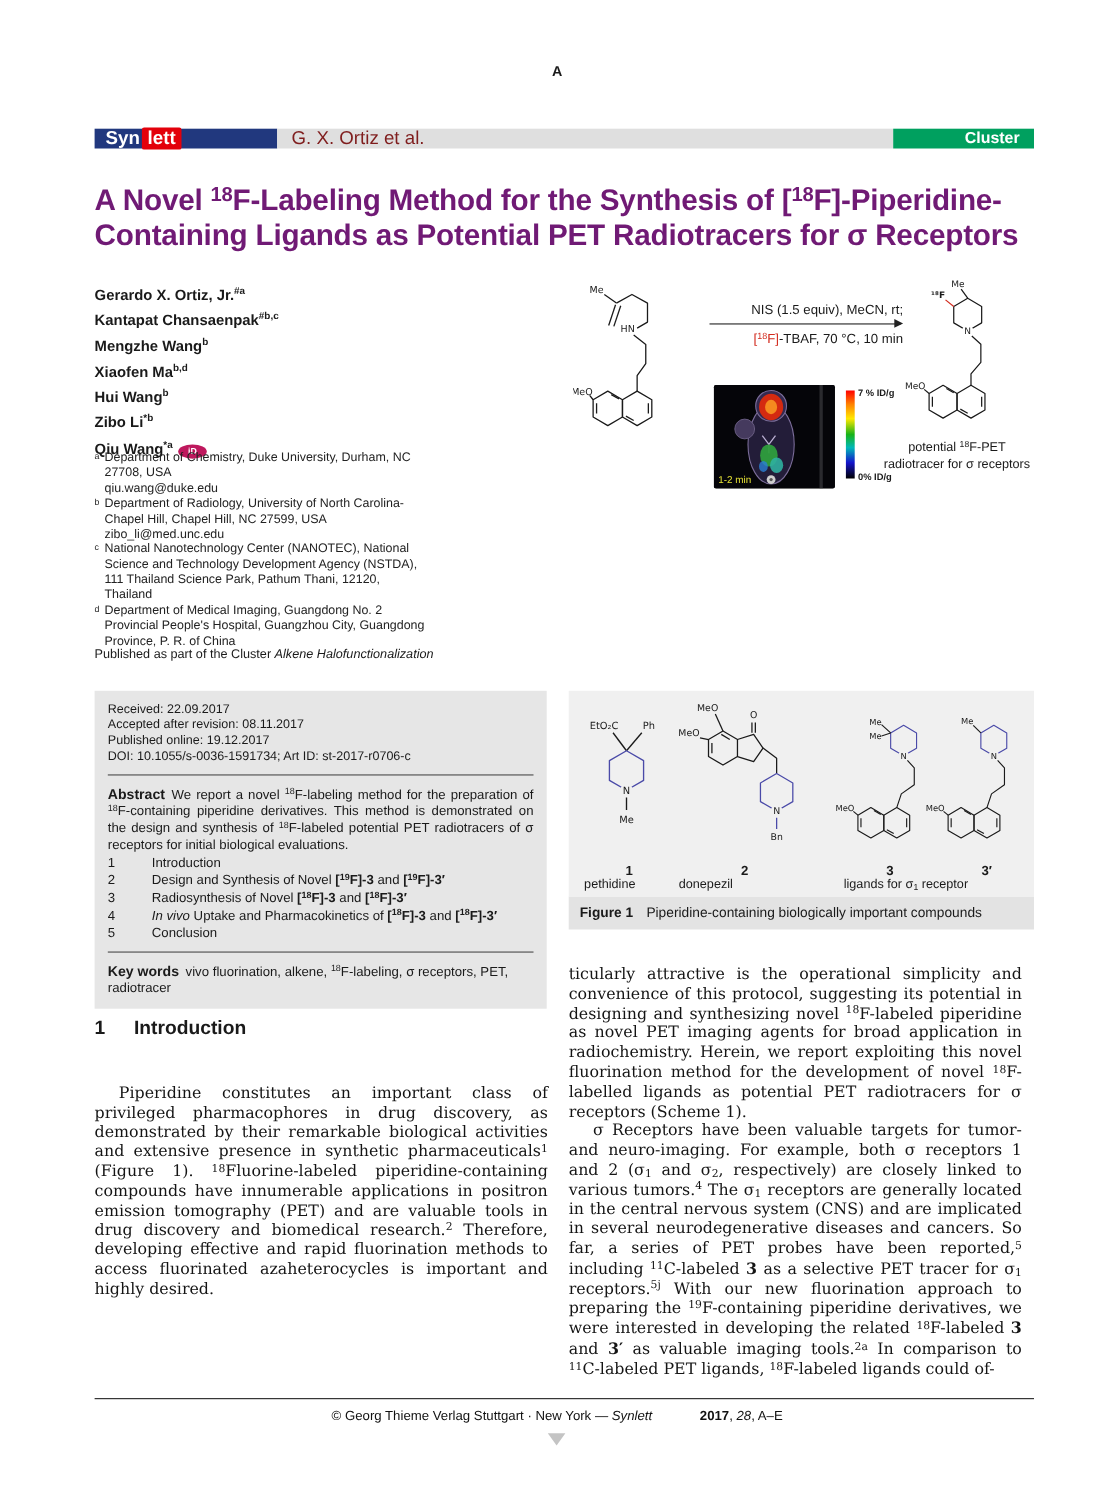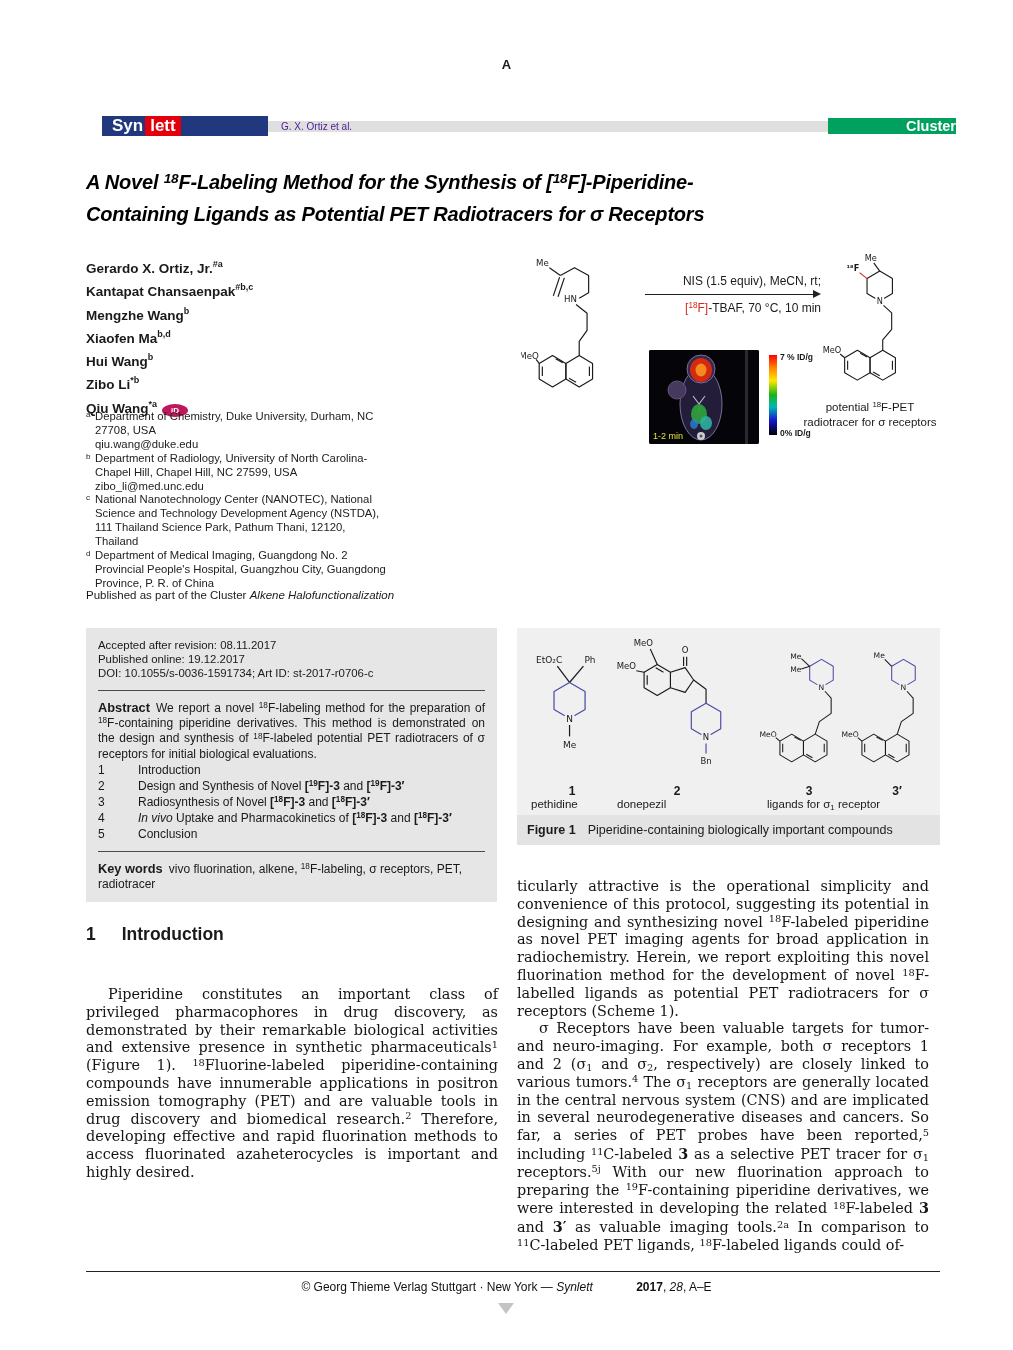--- a/index.html
+++ b/index.html
@@ -12,31 +12,31 @@
         font-family:"Liberation Sans",sans-serif;color:var(--ink);}
   
   .run-s,.run-bs,.run-rs{font-size:68%;position:relative;top:-0.45em;line-height:0;}
   .run-sub{font-size:68%;position:relative;top:0.25em;line-height:0;}
   .run-b,.run-bs{font-weight:bold;}
   .run-i{font-style:italic;}
   .run-r,.run-rs{color:var(--red-text);}
 
   .page-letter{position:absolute;top:57px;left:0;right:0;text-align:center;
                font-size:13px;font-weight:bold;}
-  .band{position:absolute;left:102px;top:117px;width:854px;height:18px;display:flex;align-items:center;}
+  .band{position:absolute;left:86px;top:117px;width:854px;height:18px;display:flex;}
   .logo{width:166px;background:var(--navy);color:#fff;display:flex;align-items:center;
         padding-left:10px;box-sizing:border-box;font-weight:bold;font-size:17px;}
   .logo .lett{background:var(--logo-red);margin-left:2px;padding:0 5px;border-radius:2px;}
   .running{flex:1;background:var(--band-gray);display:flex;align-items:center;
-           padding-left:13px;font-size:10px;color:#4c1d95;}
+           padding-left:13px;font-size:17px;color:#7f1d1d;}
   .cluster{width:128px;background:var(--green);color:#fff;font-weight:bold;display:flex;
-           align-items:center;justify-content:flex-end;
+           align-items:center;justify-content:flex-end;padding-right:13px;
            box-sizing:border-box;font-size:14.5px;}
-  .title{position:absolute;left:86px;top:166px;width:854px;font-size:20px;
-         line-height:32px;font-weight:bold;letter-spacing:-0.2px;color:#000000;margin:0;font-style:italic;}
+  .title{position:absolute;left:86px;top:166px;width:854px;font-size:27px;
+         line-height:32px;font-weight:bold;letter-spacing:-0.2px;color:#701a75;margin:0;}
   .authors{position:absolute;left:86px;top:255px;font-size:13.5px;font-weight:bold;
            line-height:19.8px;}
   .author sup{font-size:9px;font-weight:bold;}
   .orcid{display:inline-block;width:26px;height:13px;background:#be185d;border-radius:50%;
          color:#fff;font-size:8px;font-weight:bold;text-align:center;line-height:13px;
          margin-left:5px;vertical-align:-1px;}
   .affils{position:absolute;left:86px;top:410px;width:302px;font-size:11.3px;
           line-height:13.9px;color:#222;}
   .affil{position:relative;padding-left:9px;}
   .affil .marker{position:absolute;left:0;top:-2px;font-size:8px;}
@@ -219,20 +219,21 @@
       <text x="16" y="138" text-anchor="middle" stroke="none" fill="#1a1a1a">MeO</text>
       <line x1="27" y1="139" x2="33" y2="144"></line>
     </svg>
     <div class="prod-caption">
       <div><span class="run-n">potential </span><span class="run-s">18</span><span class="run-n">F-PET</span></div>
       <div><span class="run-n">radiotracer for σ receptors</span></div>
     </div>
   </div>
 
   <div class="metabox">
+    <div>Received: 22.09.2017</div>
     <div>Accepted after revision: 08.11.2017</div>
     <div>Published online: 19.12.2017</div>
     <div>DOI: 10.1055/s-0036-1591734; Art ID: st-2017-r0706-c</div>
     <hr class="rule">
     <div class="abstract">
       <span class="lbl">Abstract</span><span><span class="run-n">We report a novel </span><span class="run-s">18</span><span class="run-n">F-labeling method for the preparation of </span><span class="run-s">18</span><span class="run-n">F-containing piperidine derivatives. This method is demonstrated on the design and synthesis of </span><span class="run-s">18</span><span class="run-n">F-labeled potential PET radiotracers of σ receptors for initial biological evaluations.</span></span>
     </div>
     <div class="toc">
       <div class="toc-row">
           <span class="toc-num">1</span>

